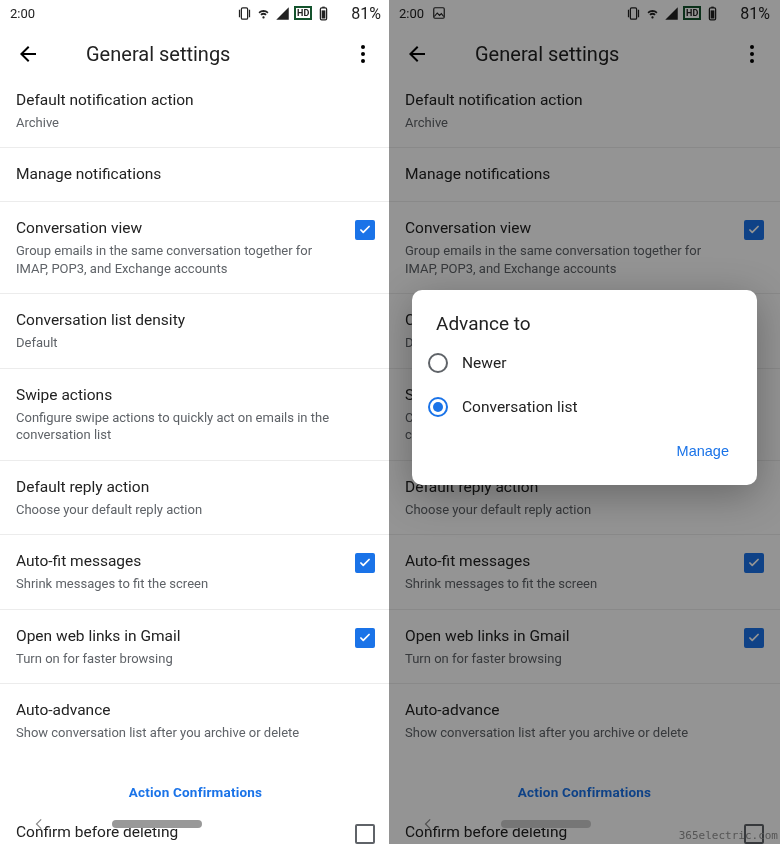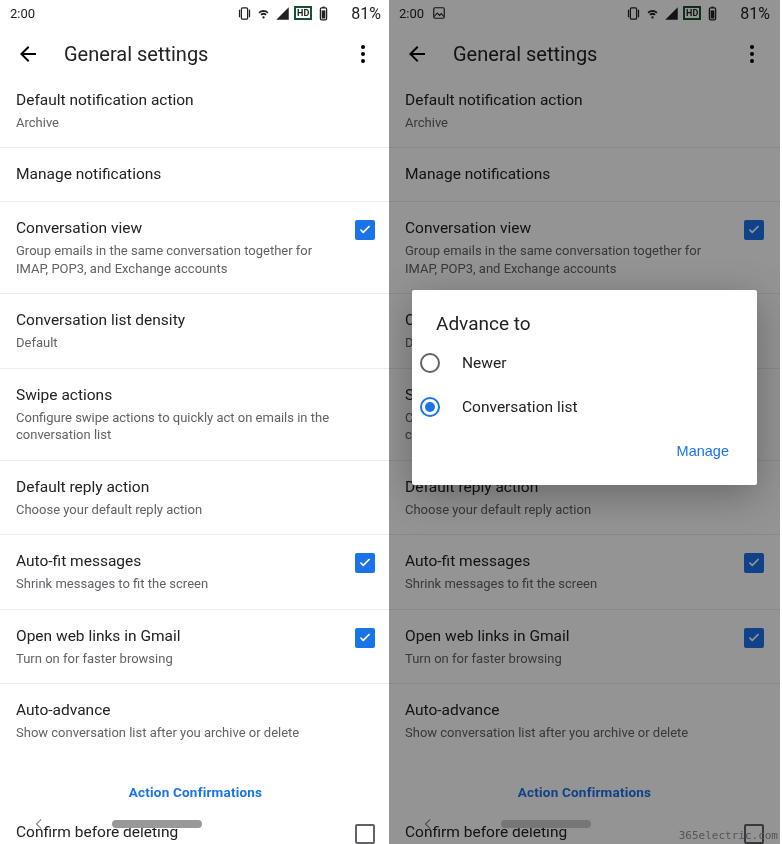--- a/index.html
+++ b/index.html
@@ -12,21 +12,21 @@
 
   
   .statusbar { height:26px; width:100%; padding:0 10px; display:flex; align-items:center; justify-content:space-between; font-size:13px; color:#222; }
   .status-icons { display:flex; align-items:center; gap:4px; }
   .status-icons svg { width:15px; height:15px; display:block; }
   .status-icons .hd { font-size:9px; font-weight:700; border:2px solid #14532d; padding:0 1px; line-height:10px; }
   .status-icons .pct { font-size:16px; margin-left:16px; }
   .sb-left { display:flex; align-items:center; gap:8px; }
 
   
-  .appbar { height:56px; display:flex; align-items:center; padding:0 6px; }
+  .appbar { height:56px; display:flex; align-items:center; padding:0 6px;gap:22px; }
   .iconbtn { width:44px; height:44px; display:flex; align-items:center; justify-content:center; border:none; background:transparent; cursor:pointer; }
   .appbar-title { font-size:20px; color:#222; margin-left:14px; flex:1; font-weight:400; }
   .iconbtn svg { width:24px; height:24px; }
 
   
   .list { display:flex; flex-direction:column; }
   .row { padding:16px 16px 16px 16px; border-top:1px solid #ececec; display:flex; align-items:flex-start; gap:14px; }
   .row.first { border-top:none; padding-top:8px; }
   .row .text { flex:1; min-width:0; }
   .row .title { font-size:15.5px; color:#222; line-height:1.35; }
@@ -44,23 +44,23 @@
   .chk.checked svg { display:block; }
 
   
   .navbar { position:absolute; left:0; right:0; bottom:0; height:40px; display:flex; align-items:center; justify-content:space-around; }
   .navpill { width:90px; height:8px; border-radius:6px; background:#999; }
   .navback { width:14px; height:14px; }
   .navspacer { width:90px; }
 
   
   .scrim { position:absolute; inset:0; background:rgba(0,0,0,.42); }
-  .dialog { position:absolute; left:23px; right:23px; top:290px; background:#fff; border-radius:2px; padding:22px 0 12px; box-shadow:0 10px 40px rgba(0,0,0,.3); }
+  .dialog { position:absolute; left:23px; right:23px; top:290px; background:#fff; border-radius:10px; padding:22px 0 12px; box-shadow:0 10px 40px rgba(0,0,0,.3); }
   .dialog h2 { font-size:19px; font-weight:400; color:#222; padding:0 24px 6px; }
-  .opt { display:flex; align-items:center; gap:22px; padding:12px 8px; cursor:pointer; }
+  .opt { display:flex; align-items:center; gap:14px; padding:12px 16px; cursor:pointer; }
   .opt .radio { width:20px; height:20px; border:2px solid #5f6368; border-radius:50%; display:flex; align-items:center; justify-content:center; flex:0 0 auto; }
   .opt.selected .radio { border-color:#1a73e8; }
   .opt.selected .radio::after { content:""; width:10px; height:10px; border-radius:50%; background:#1a73e8; }
   .opt-label { font-size:15.5px; color:#222; }
   .dialog-actions { display:flex; justify-content:flex-end; padding:6px 18px 6px; }
   .txtbtn { background:none; border:none; color:#1a73e8; font-size:14.5px; font-weight:500; padding:8px 10px; cursor:pointer; }
 
   .watermark { position:absolute; right:4px; bottom:2px; font-size:11px; color:#555; font-family:monospace; }
 </style>
 </head>

